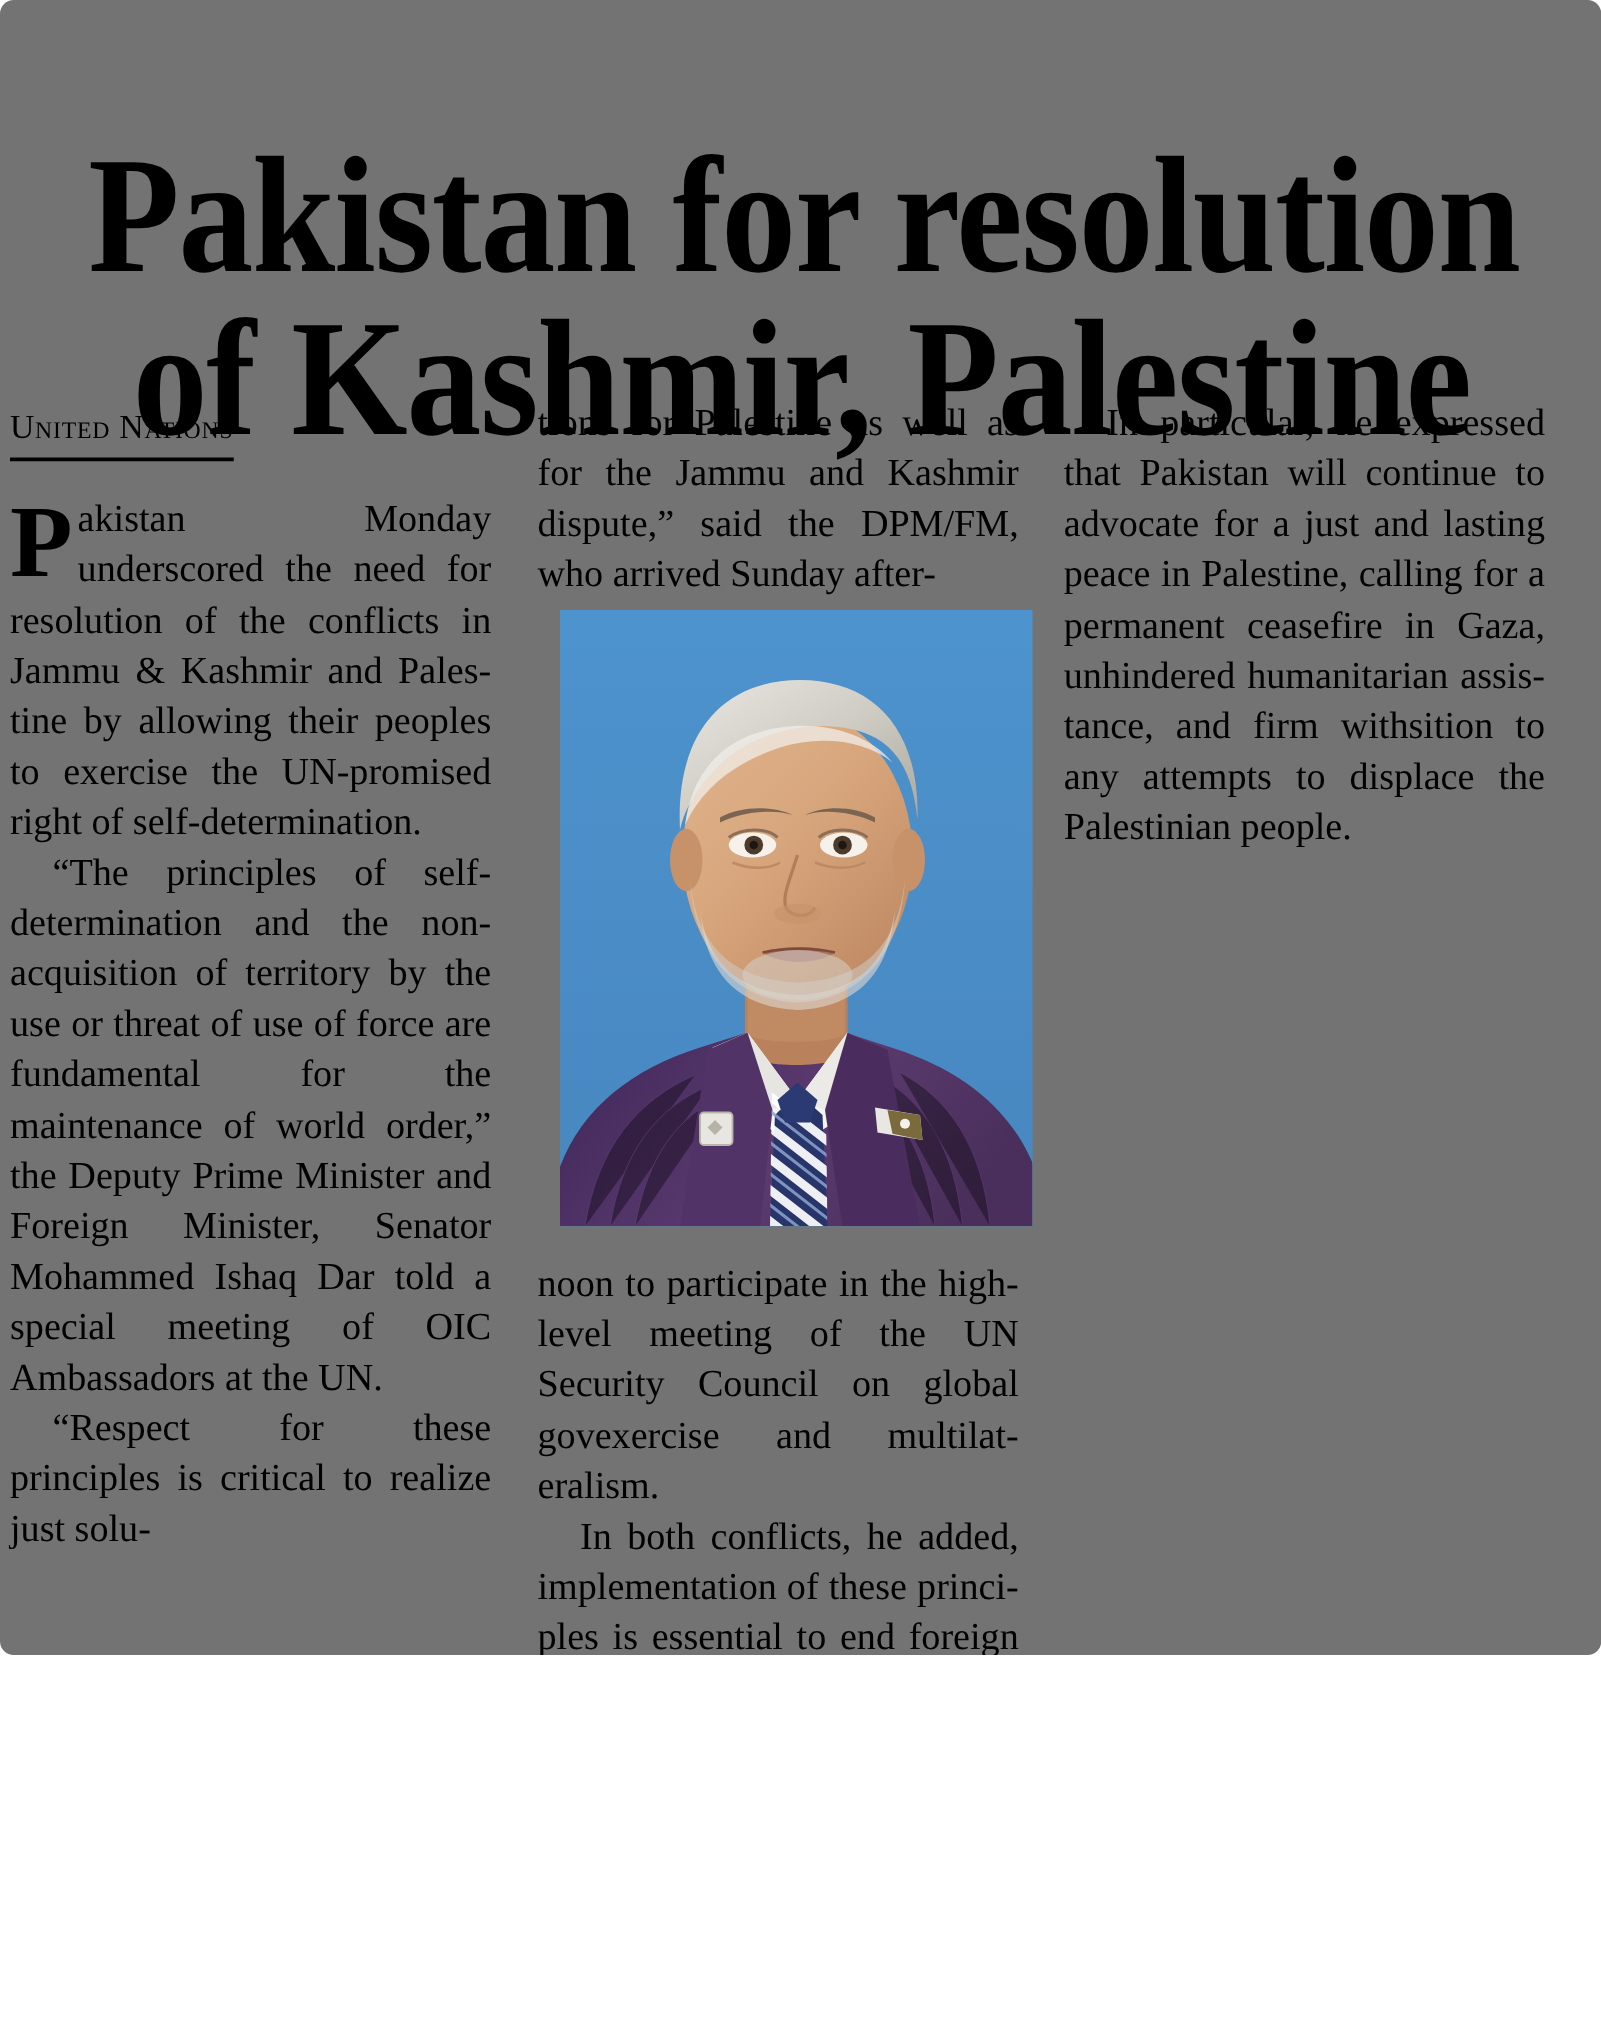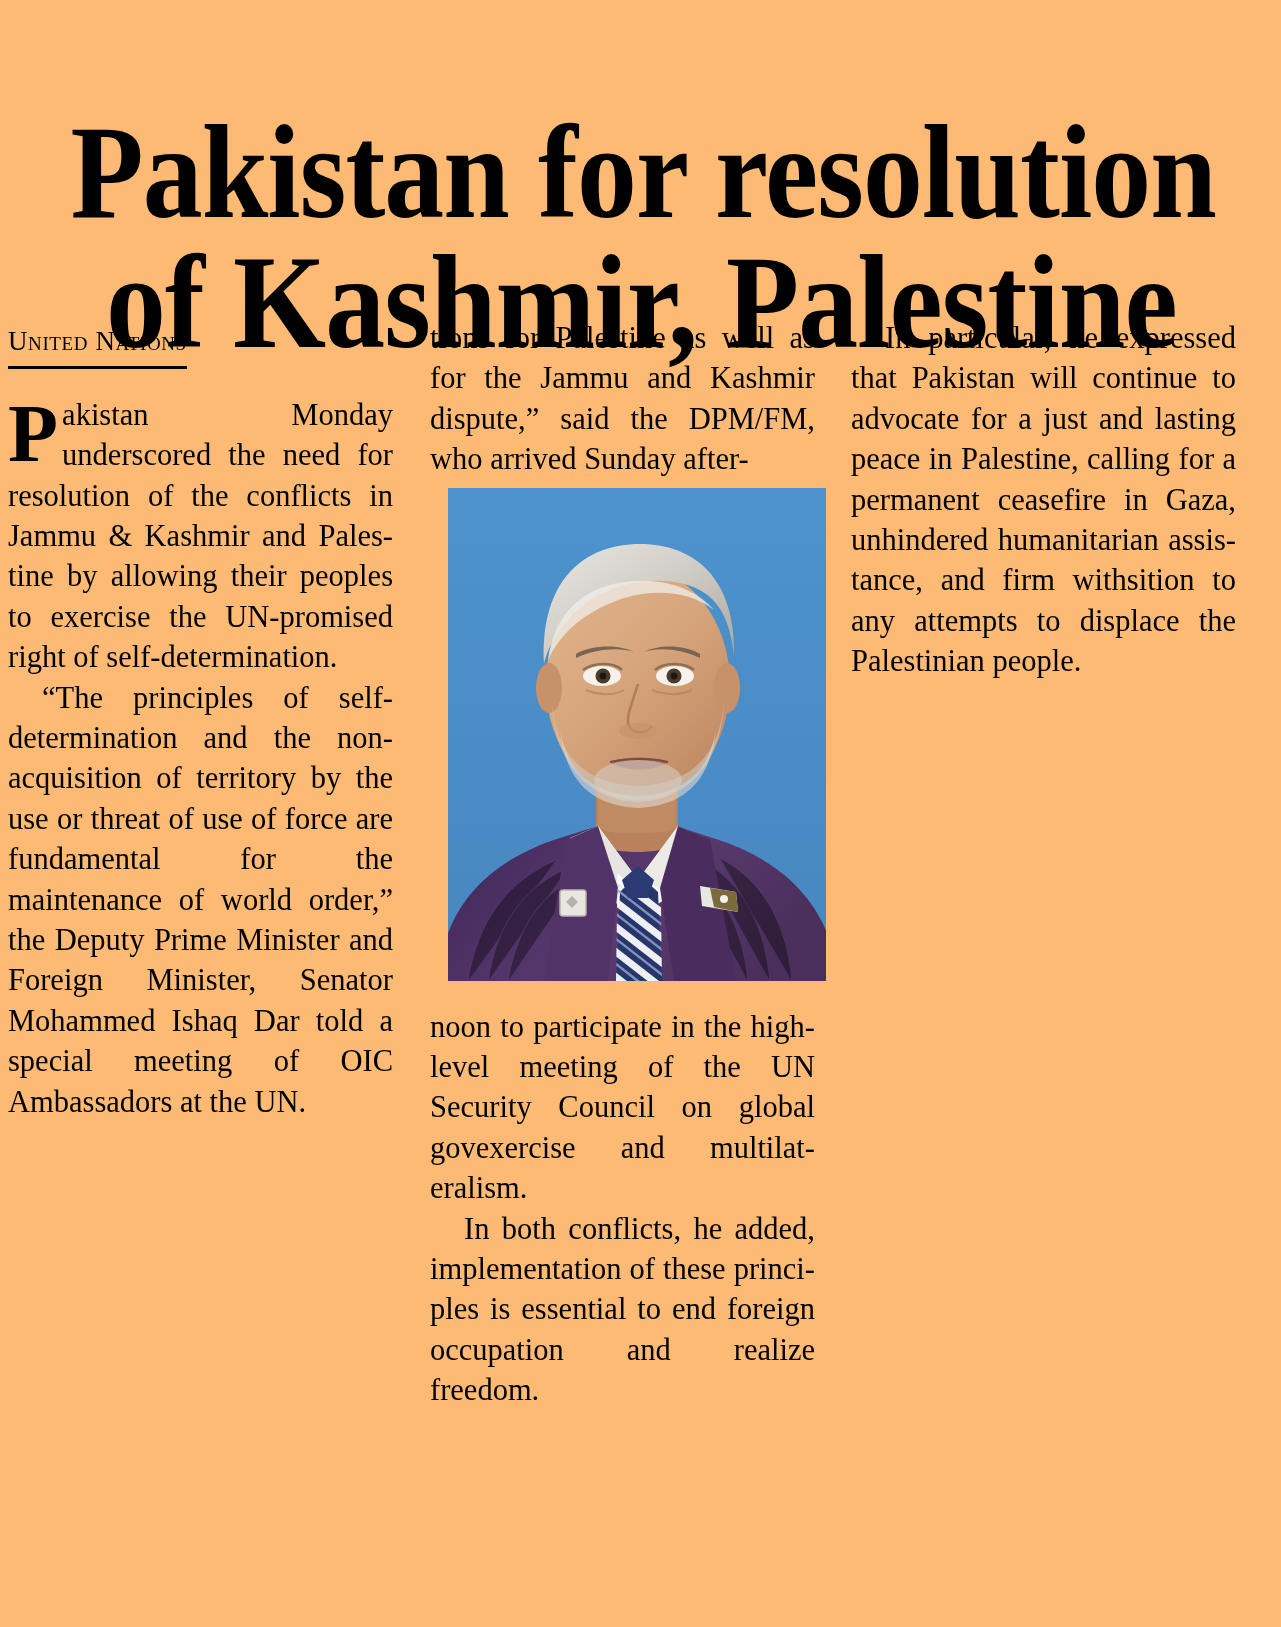--- a/index.html
+++ b/index.html
@@ -8,24 +8,25 @@
     padding: 0;
     background: #ffffff;
   }
   body {
     font-family: "Liberation Serif", "DejaVu Serif", serif;
     color: #000000;
   }
   #page {
     position: relative;
     width: 1281px;
-    height: 1627px;
+    height: 1324px;
     margin: 0 auto;
-    background: #fdba74;
+    background: #737373;
     overflow: hidden;
+    border-radius: 11px;
   }
 
   
   .headline {
     position: absolute;
     left: 0;
     top: 18px;
     width: 1281px;
     text-align: center;
     font-family: "Liberation Serif", "DejaVu Serif", serif;
@@ -118,20 +119,21 @@
   </h1>
 
   <div class="columns">
 
     <div class="col col-1">
       <div class="dateline-wrap">
         <span class="dateline">United Nations</span>
       </div>
       <p class="noindent dropcap-para"><span class="dropcap">P</span><span>akistan Monday underscored the need for resolution of the conflicts in Jammu &amp; Kashmir and Pales­tine by allowing their peoples to exercise the UN-promised right of self-determination.</span></p>
       <p>“The principles of self-determination and the non-acquisition of territory by the use or threat of use of force are fundamental for the maintenance of world order,” the Dep­uty Prime Minister and Foreign Minister, Senator Mohammed Ishaq Dar told a special meeting of OIC Ambas­sadors at the UN.</p>
+      <p>“Respect for these principles is critical to realize just solu-</p>
     </div>
 
     <div class="col col-2">
       <p class="noindent">tions for Palestine as well as for the Jammu and Kashmir dispute,” said the DPM/FM, who arrived Sunday after-</p>
 
       <div class="photo">
         <svg viewBox="0 0 378 493" preserveAspectRatio="none">
           <defs>
             <linearGradient id="bgGrad" x1="0" y1="0" x2="0" y2="1">
               <stop offset="0%" stop-color="#4d93cd"></stop>

